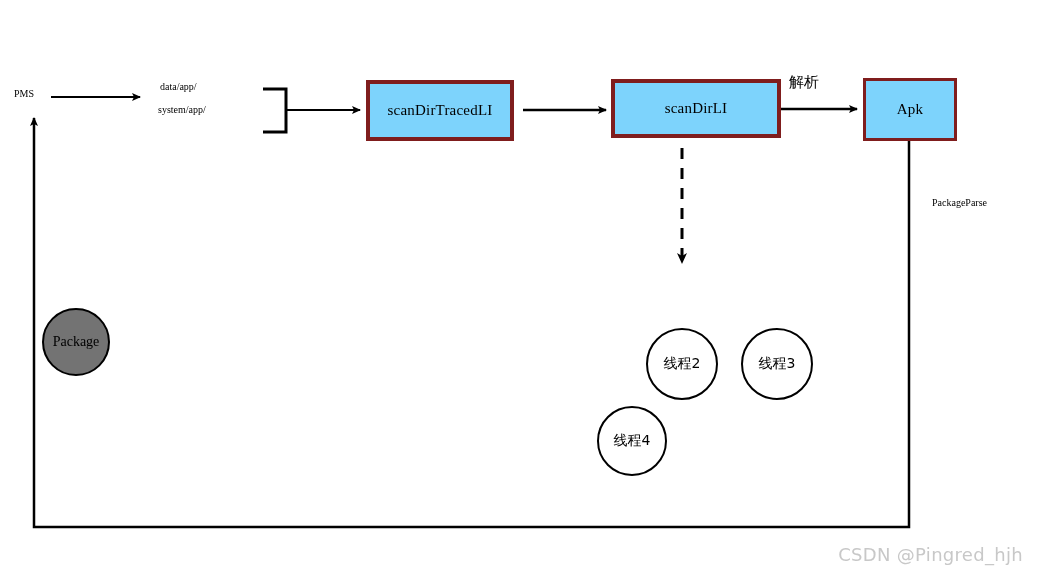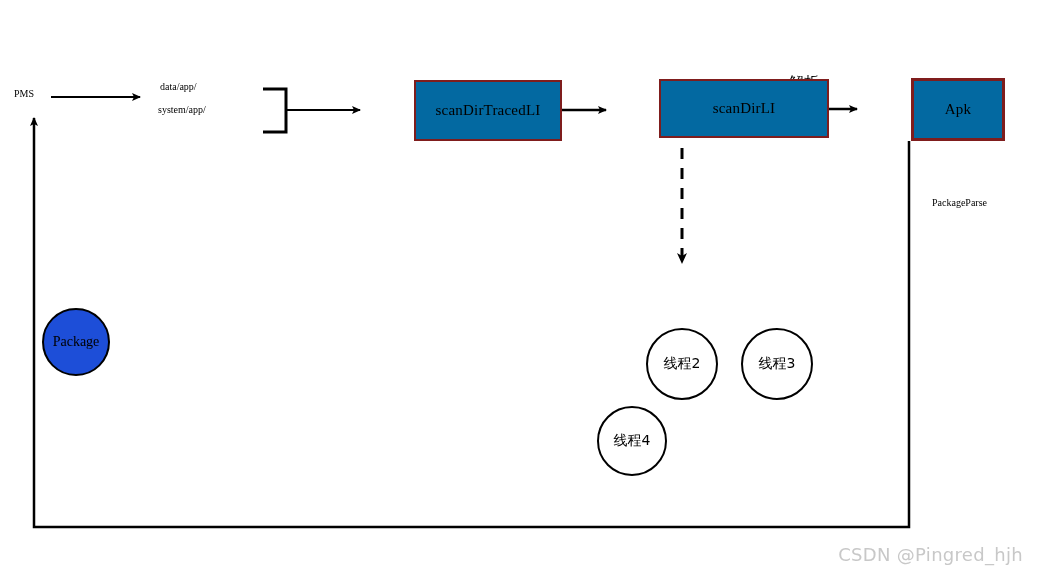--- a/index.html
+++ b/index.html
@@ -20,30 +20,29 @@
   #diagram-svg {
     position: absolute;
     left: 0;
     top: 0;
     width: 1049px;
     height: 577px;
   }
   .node-box {
     position: absolute;
     box-sizing: border-box;
-    border: 2px solid #7f1d1d;
-    background: #0369a1;
+    border: 4px solid #7f1d1d;
+    background: #7dd3fc;
     display: flex;
     align-items: center;
     justify-content: center;
     font-family: "Liberation Serif", "DejaVu Serif", serif;
     font-size: 15px;
     color: #000000;
     letter-spacing: 0.2px;
-    margin-left: 48px;
   }
   .node-circle {
     position: absolute;
     box-sizing: border-box;
     border: 2px solid #000000;
     border-radius: 50%;
     background: transparent;
     display: flex;
     align-items: center;
     justify-content: center;
@@ -143,19 +142,19 @@
   </div>
 
   <div class="node-circle thread-circle" style="left:741px; top:328px; width:72px; height:72px;align-items:center;">
     <span>线程3</span>
   </div>
 
   <div class="node-circle thread-circle" style="left:597px; top:406px; width:70px; height:70px;">
     <span>线程4</span>
   </div>
 
-  <div class="node-circle" style="left:42px; top:308px; width:68px; height:68px; background:#1d4ed8;">
+  <div class="node-circle" style="left:42px; top:308px; width:68px; height:68px; background:#737373;">
     <span>Package</span>
   </div>
 
   <div id="watermark">CSDN @Pingred_hjh</div>
 
 </div>
 
 </body></html>

